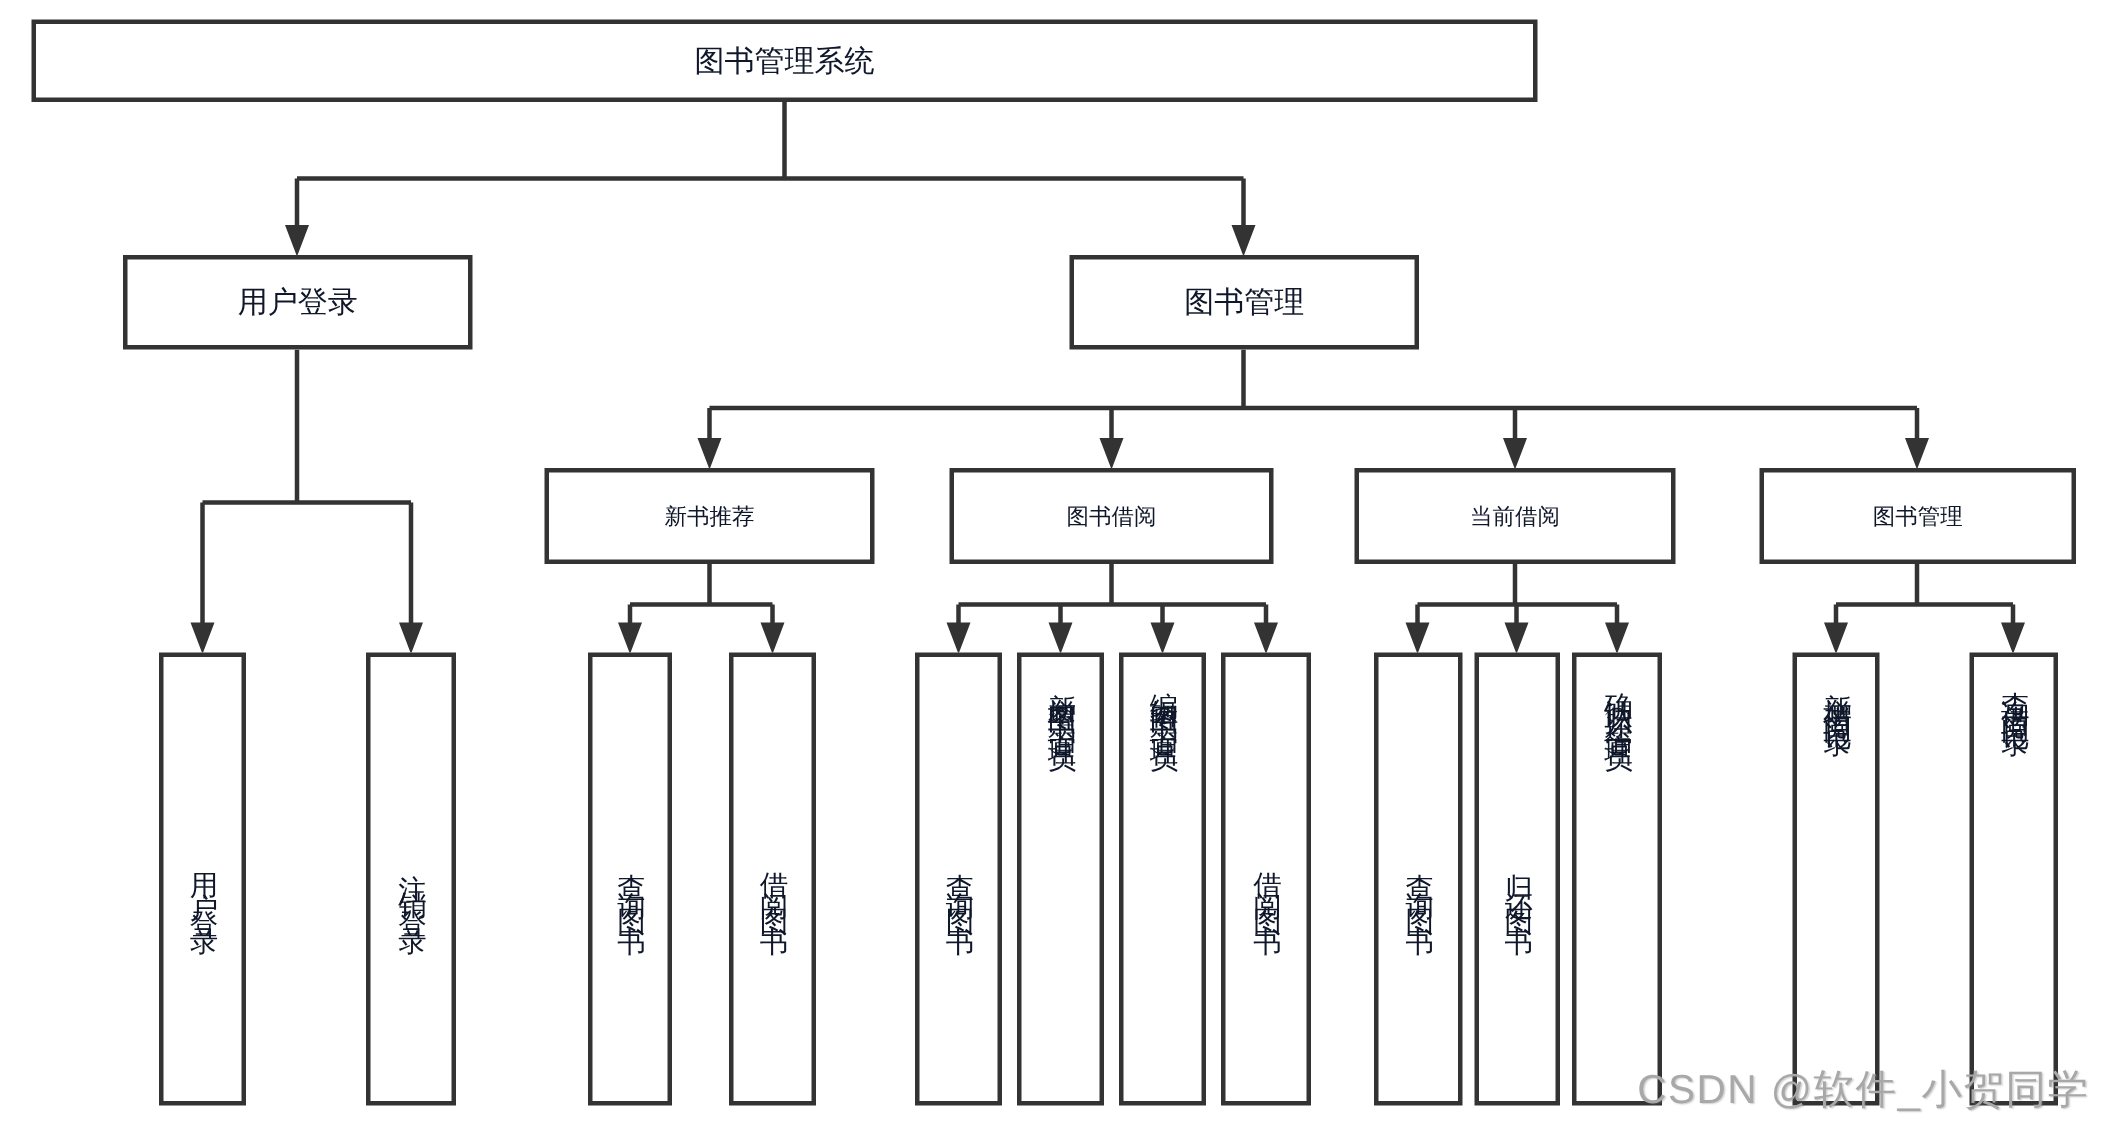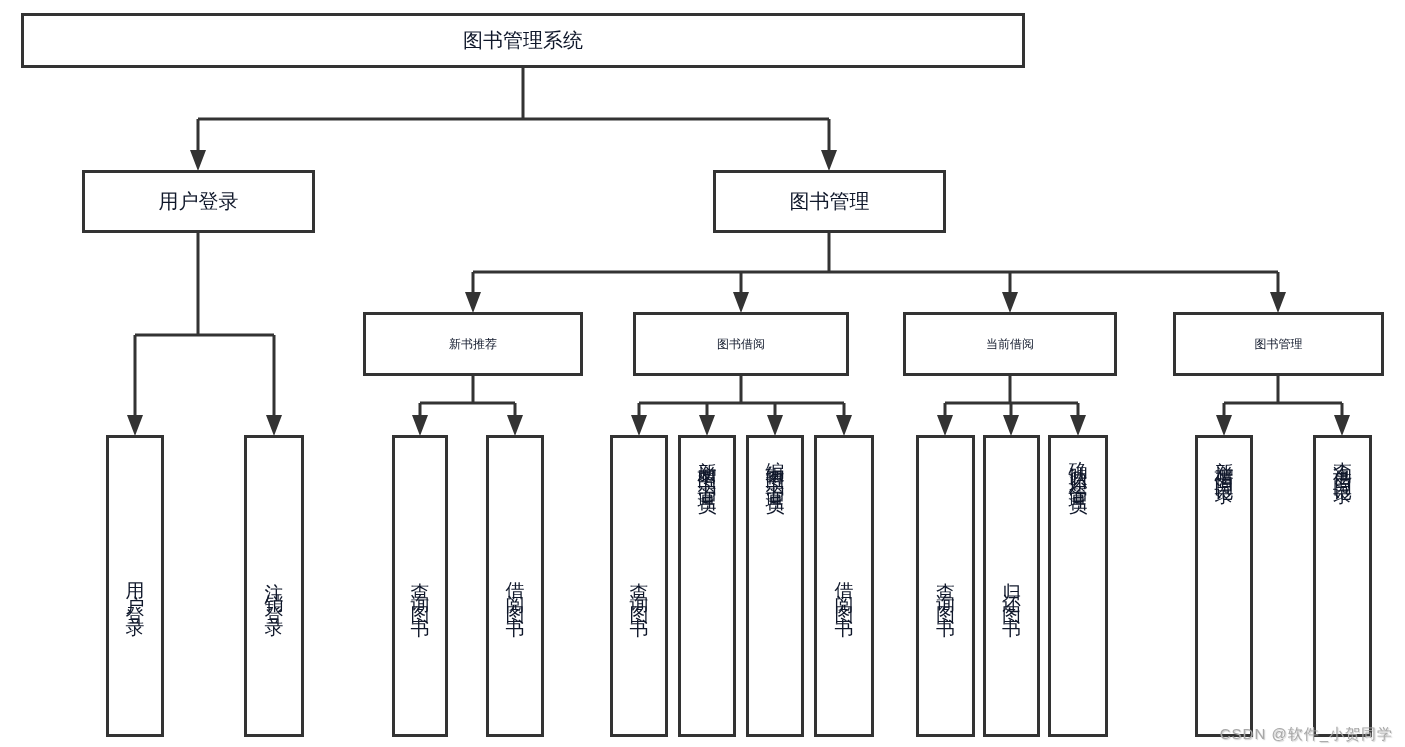--- a/index.html
+++ b/index.html
@@ -19,41 +19,41 @@
     border: 3px solid #333333;
     display: flex;
     align-items: center;
     justify-content: center;
     box-sizing: border-box;
     z-index: 1;
     color: #0f172a;
   }
   .root  { left: 21px;  top: 13px;  width: 1004px; height: 55px; font-size: 20px; }
   .lvl1  { top: 170px; height: 63px; font-size: 20px; }
-  .lvl2  { top: 312px; height: 64px; font-size: 12px; }
+  .lvl2  { top: 312px; height: 64px; font-size: 15px; }
   .leaf {
     top: 435px; height: 302px;
     writing-mode: vertical-rl;
     text-orientation: mixed;
     font-size: 19px;
     letter-spacing: 12px;
     justify-content: center;
     align-items: center;
     padding-top: 10px;
   }
   .leaf.long {
     letter-spacing: 5px;
     justify-content: flex-start;
     padding-top: 8px;
   }
   .watermark {
     position: absolute;
     right: 12px;
     bottom: 3px;
-    font-size: 15px;
+    font-size: 27px;
     color: #a8a8a8;
     z-index: 5;
     letter-spacing: 1px;
     text-shadow: 1px 1px 1px rgba(120,120,120,0.35);
   }
 </style>
 </head>
 <body>
 
 <div class="stage">

